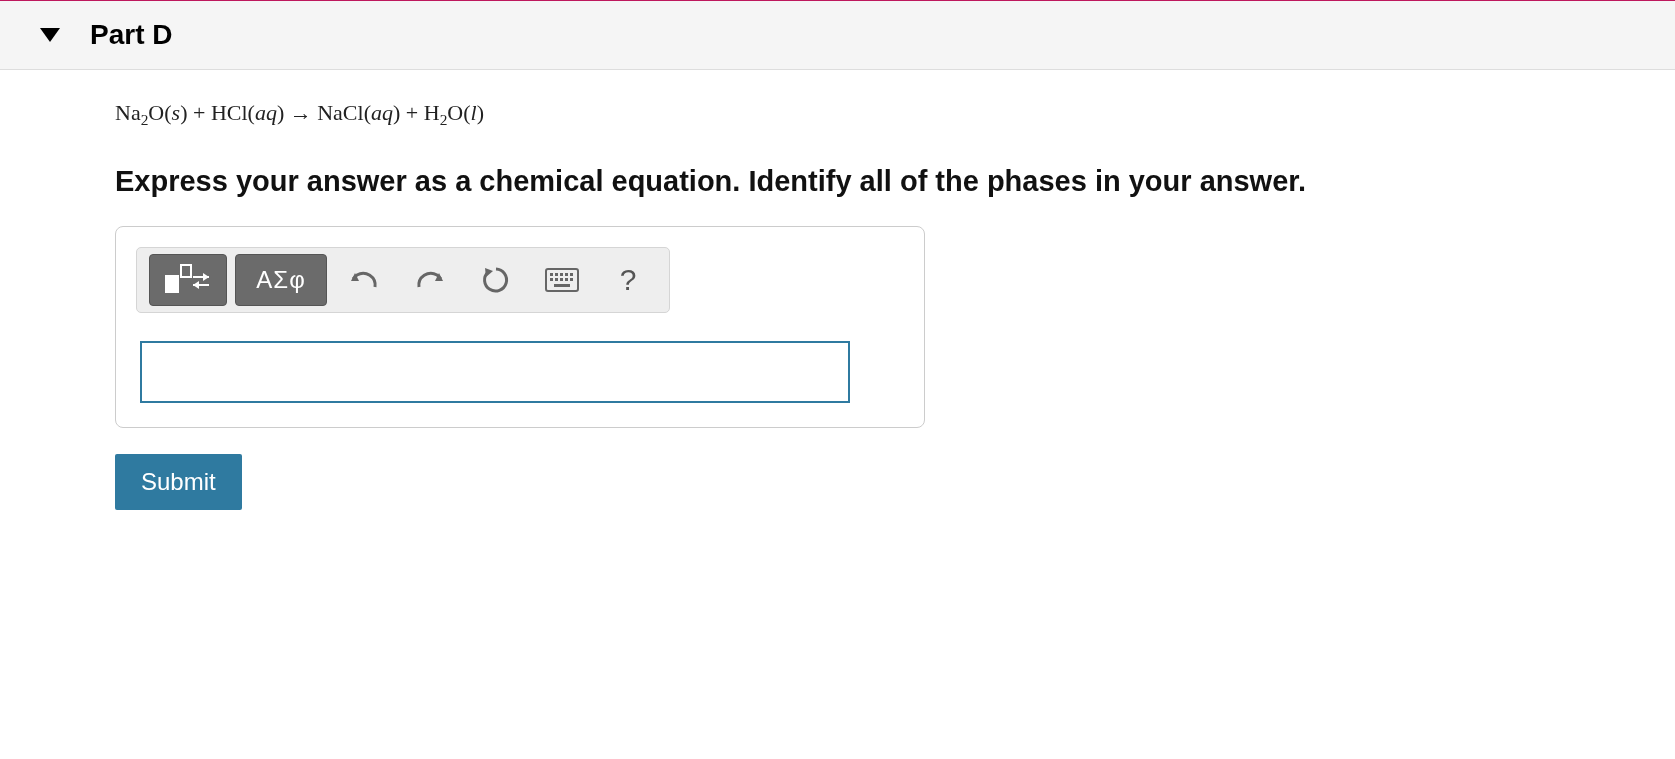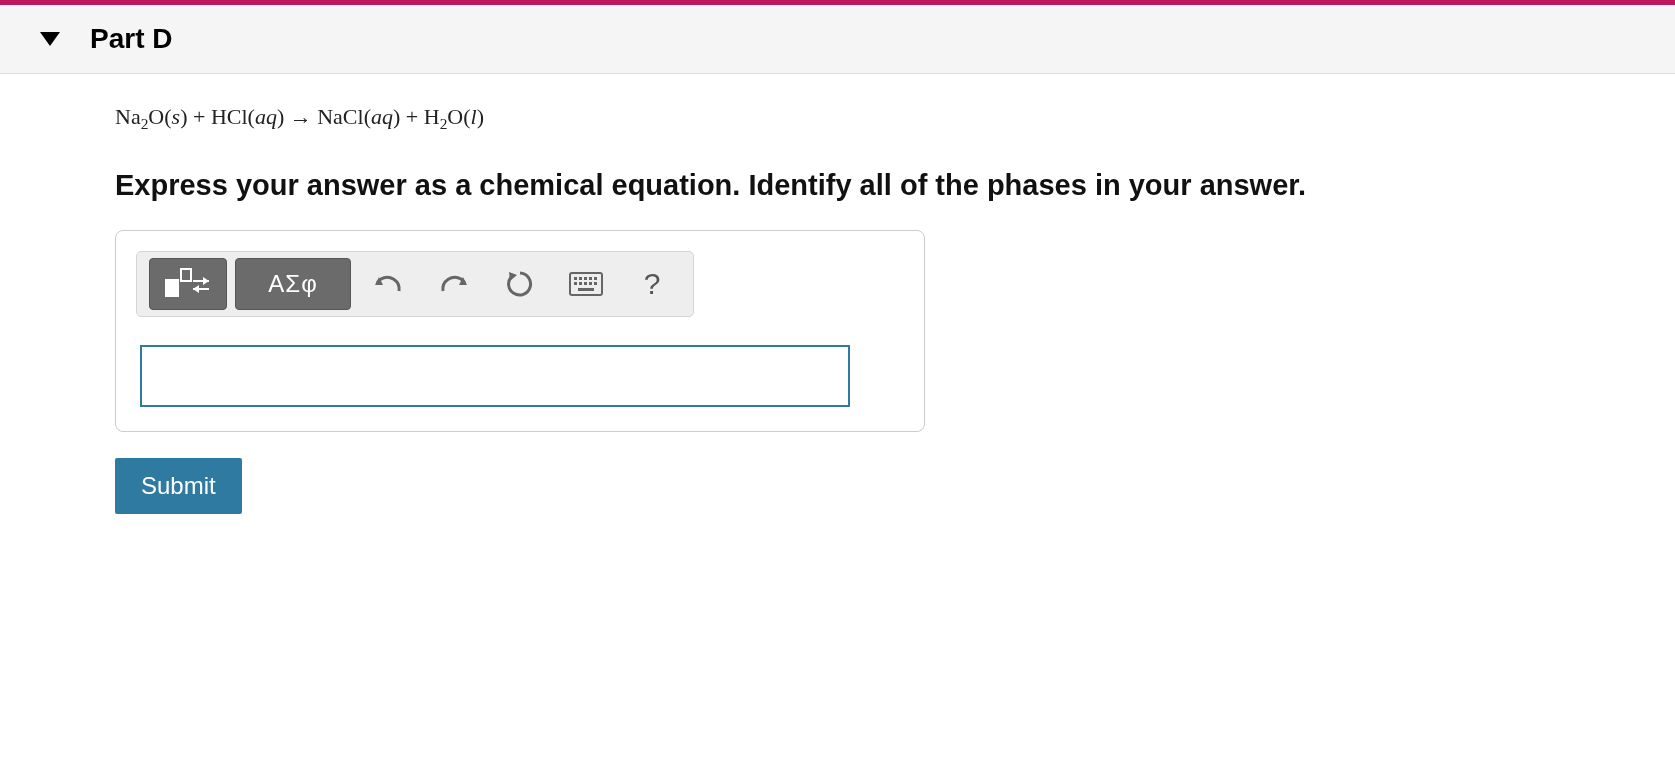--- a/index.html
+++ b/index.html
@@ -3,21 +3,21 @@
 <meta charset="utf-8">
 <style>
   * { box-sizing: border-box; margin: 0; padding: 0; }
   body {
     font-family: Arial, Helvetica, sans-serif;
     background: #ffffff;
     width: 1675px;
   }
   .part-header {
     background: #f5f5f5;
-    border-top: 5px solid #be185d;
+    border-top: 1px solid #be185d;
     border-bottom: 1px solid #ddd;
     padding: 18px 30px 18px 40px;
     display: flex;
     align-items: center;
     gap: 30px;
   }
   .caret-down {
     width: 0; height: 0;
     border-left: 10px solid transparent;
     border-right: 10px solid transparent;
@@ -74,21 +74,21 @@
     cursor: pointer;
     border-radius: 4px;
     margin: 0 4px;
   }
   .tool-btn.dark {
     background: #6b6b6b;
     color: #fff;
     border: 1px solid #555;
     width: 78px;
   }
-  .tool-btn.dark.wide { width: 116px; font-size: 24px; letter-spacing: 1px; }
+  .tool-btn.dark.wide { width: 92px; font-size: 24px; letter-spacing: 1px; }
   .tool-btn svg { display: block; }
   .answer-input {
     width: 710px;
     height: 62px;
     border: 2px solid #2f7aa0;
     outline: none;
     font-size: 22px;
     padding: 0 10px;
     background: #fff;
     margin-left: 4px;

